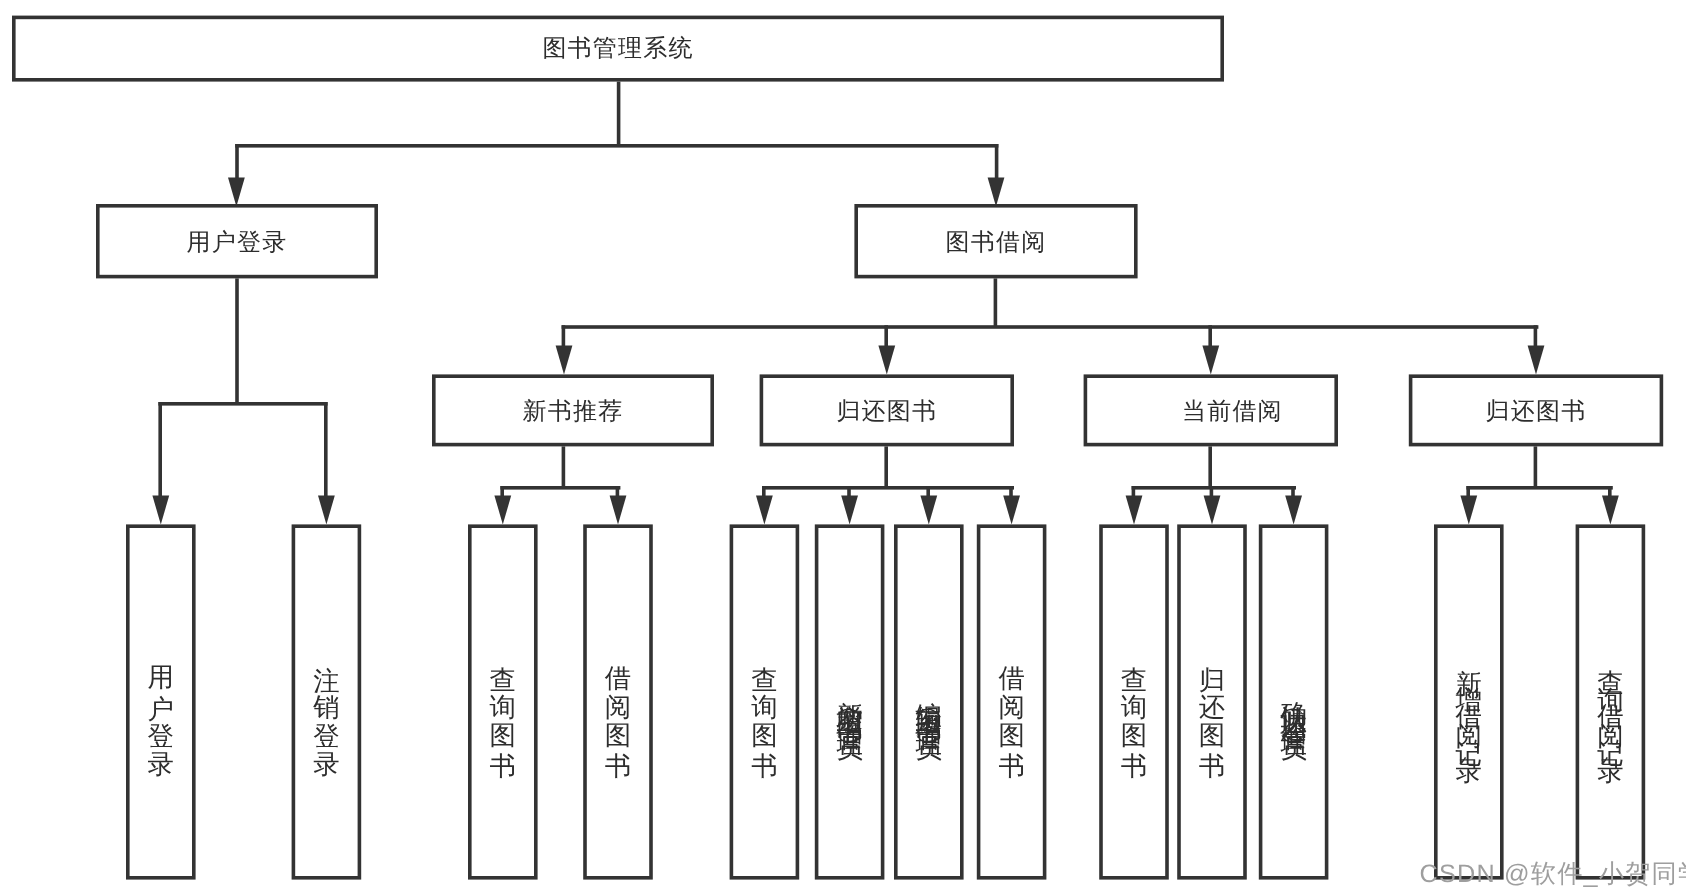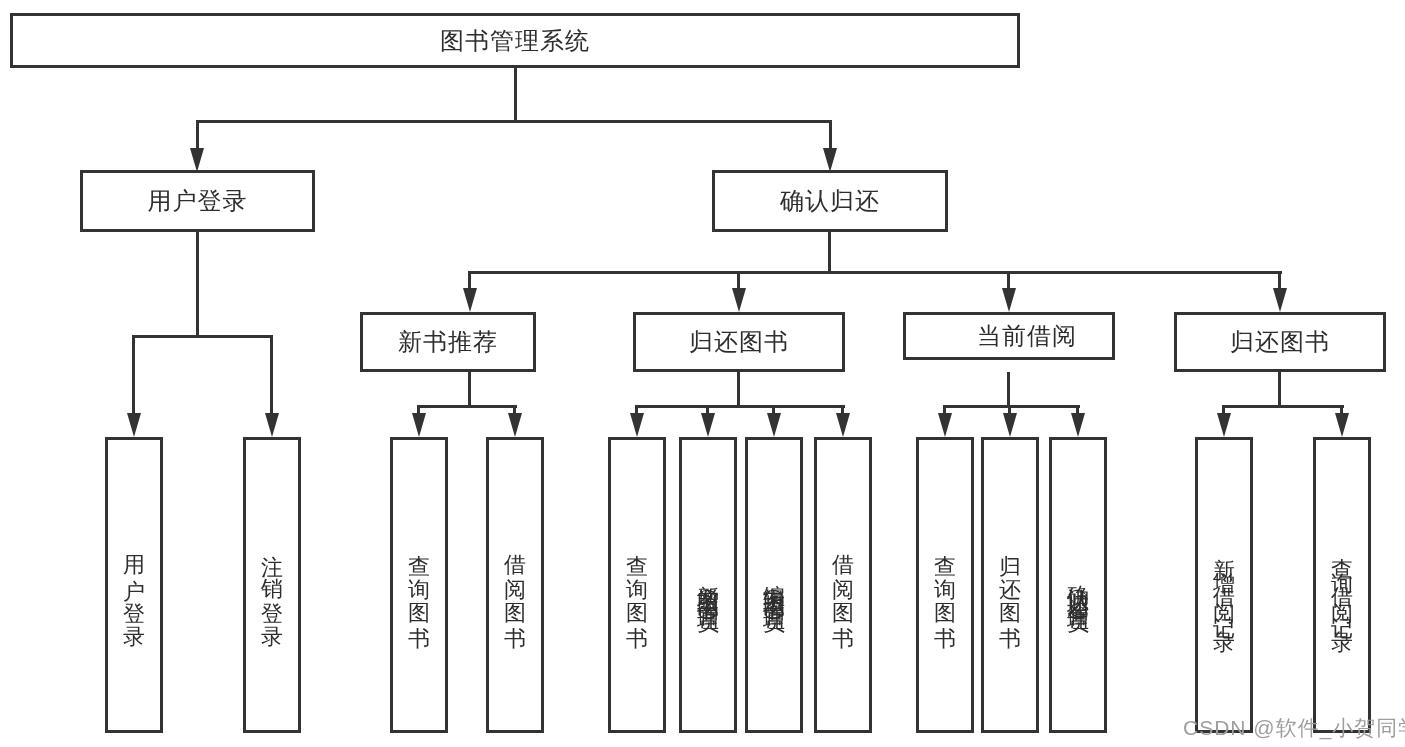--- a/index.html
+++ b/index.html
@@ -11,21 +11,21 @@
   html,body{margin:0;padding:0;background:var(--background);}
   #canvas{
     position:relative;width:1405px;height:747px;background:var(--background);
     font-family:"Liberation Sans","DejaVu Sans",sans-serif;color:var(--text);
     overflow:hidden;
   }
   .node{
     position:absolute;border:3px solid var(--line);background:var(--node-fill);
     display:flex;align-items:center;justify-content:center;box-sizing:border-box;
   }
-  .hlabel{font-size:24px;letter-spacing:1px;white-space:nowrap;}
+  .hlabel{font-size:20px;letter-spacing:1px;white-space:nowrap;}
   .vtext{
     writing-mode:vertical-rl;text-orientation:mixed;
     font-size:22px;line-height:1;white-space:nowrap;
   }
   .line{position:absolute;background:var(--line);}
   .vline{width:3px;}
   .hline{height:3px;}
   .arrow{
     position:absolute;width:0;height:0;
     border-left:7px solid transparent;border-right:7px solid transparent;
@@ -49,48 +49,48 @@
   <div class="line hline" style="left:196px;top:120px;width:636px;"></div>
   <div class="line vline" style="left:196px;top:120px;height:32px;"></div>
   <div class="arrow" style="left:190px;top:148px;"></div>
   <div class="line vline" style="left:829px;top:120px;height:32px;"></div>
   <div class="arrow" style="left:823px;top:148px;"></div>
 
   <div class="node" style="left:80px;top:170px;width:235px;height:62px;">
     <span class="hlabel">用户登录</span>
   </div>
   <div class="node" style="left:712px;top:170px;width:236px;height:62px;">
-    <span class="hlabel">确认归还</span>
+    <span class="hlabel">图书借阅</span>
   </div>
 
   <div class="line vline" style="left:196px;top:232px;height:105px;"></div>
   <div class="line hline" style="left:132px;top:335px;width:141px;"></div>
   <div class="line vline" style="left:132px;top:335px;height:80px;"></div>
   <div class="arrow" style="left:127px;top:413px;"></div>
   <div class="line vline" style="left:270px;top:335px;height:80px;"></div>
   <div class="arrow" style="left:265px;top:413px;"></div>
 
   <div class="line vline" style="left:828px;top:232px;height:41px;"></div>
   <div class="line hline" style="left:468px;top:271px;width:814px;"></div>
   <div class="line vline" style="left:468px;top:271px;height:18px;"></div>
   <div class="arrow" style="left:463px;top:288px;"></div>
   <div class="line vline" style="left:737px;top:271px;height:18px;"></div>
   <div class="arrow" style="left:732px;top:288px;"></div>
   <div class="line vline" style="left:1007px;top:271px;height:18px;"></div>
   <div class="arrow" style="left:1002px;top:288px;"></div>
   <div class="line vline" style="left:1278px;top:271px;height:18px;"></div>
   <div class="arrow" style="left:1273px;top:288px;"></div>
 
-  <div class="node" style="left:360px;top:312px;width:176px;height:60px;">
+  <div class="node" style="left:360px;top:312px;width:235px;height:60px;">
     <span class="hlabel">新书推荐</span>
   </div>
   <div class="node" style="left:633px;top:312px;width:212px;height:60px;">
     <span class="hlabel">归还图书</span>
   </div>
-  <div class="node" style="left:903px;top:312px;width:212px;height:48px;padding-left:36px;">
+  <div class="node" style="left:903px;top:312px;width:212px;height:60px;padding-left:36px;">
     <span class="hlabel">当前借阅</span>
   </div>
   <div class="node" style="left:1174px;top:312px;width:212px;height:60px;">
     <span class="hlabel">归还图书</span>
   </div>
 
   <div class="line vline" style="left:468px;top:372px;height:35px;"></div>
   <div class="line hline" style="left:417px;top:405px;width:100px;"></div>
   <div class="line vline" style="left:417px;top:405px;height:10px;"></div>
   <div class="arrow" style="left:412px;top:413px;"></div>

